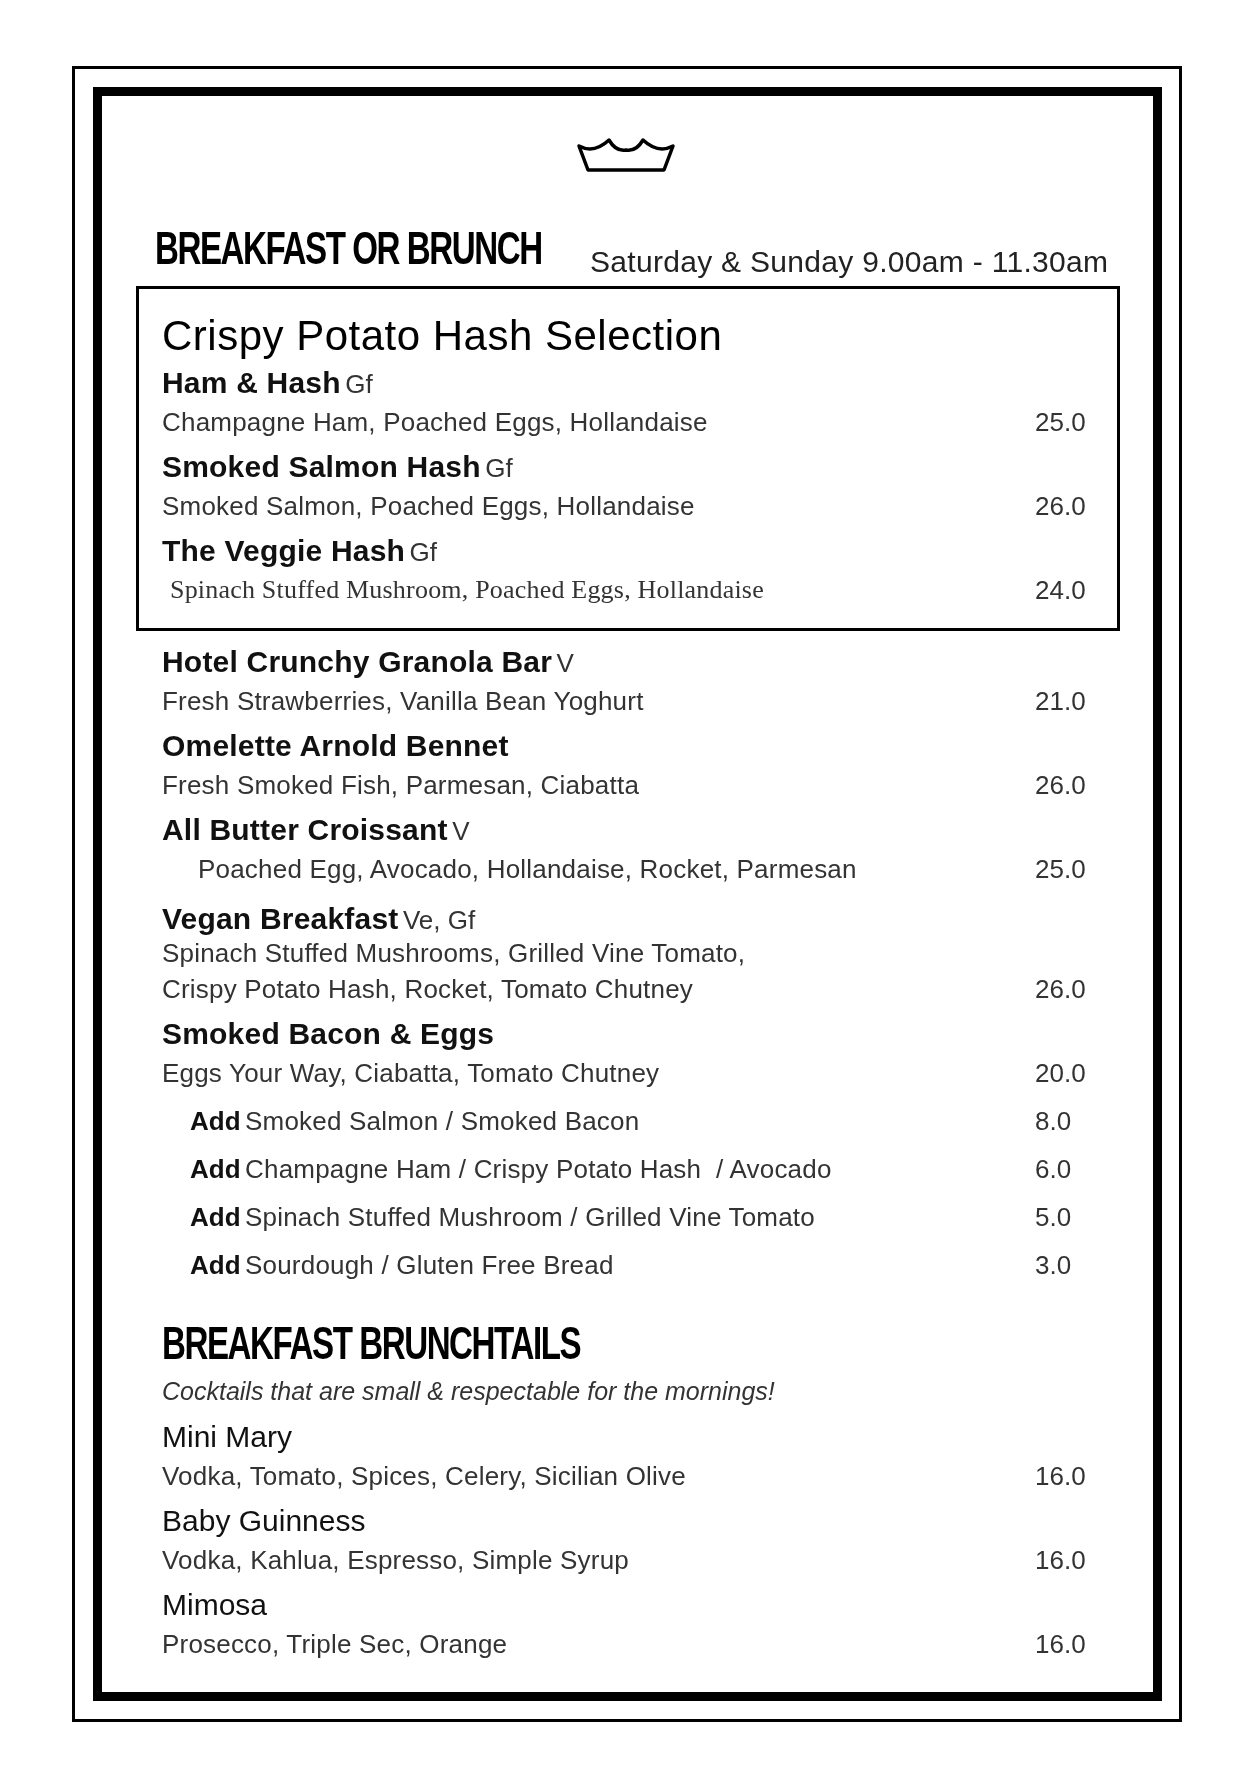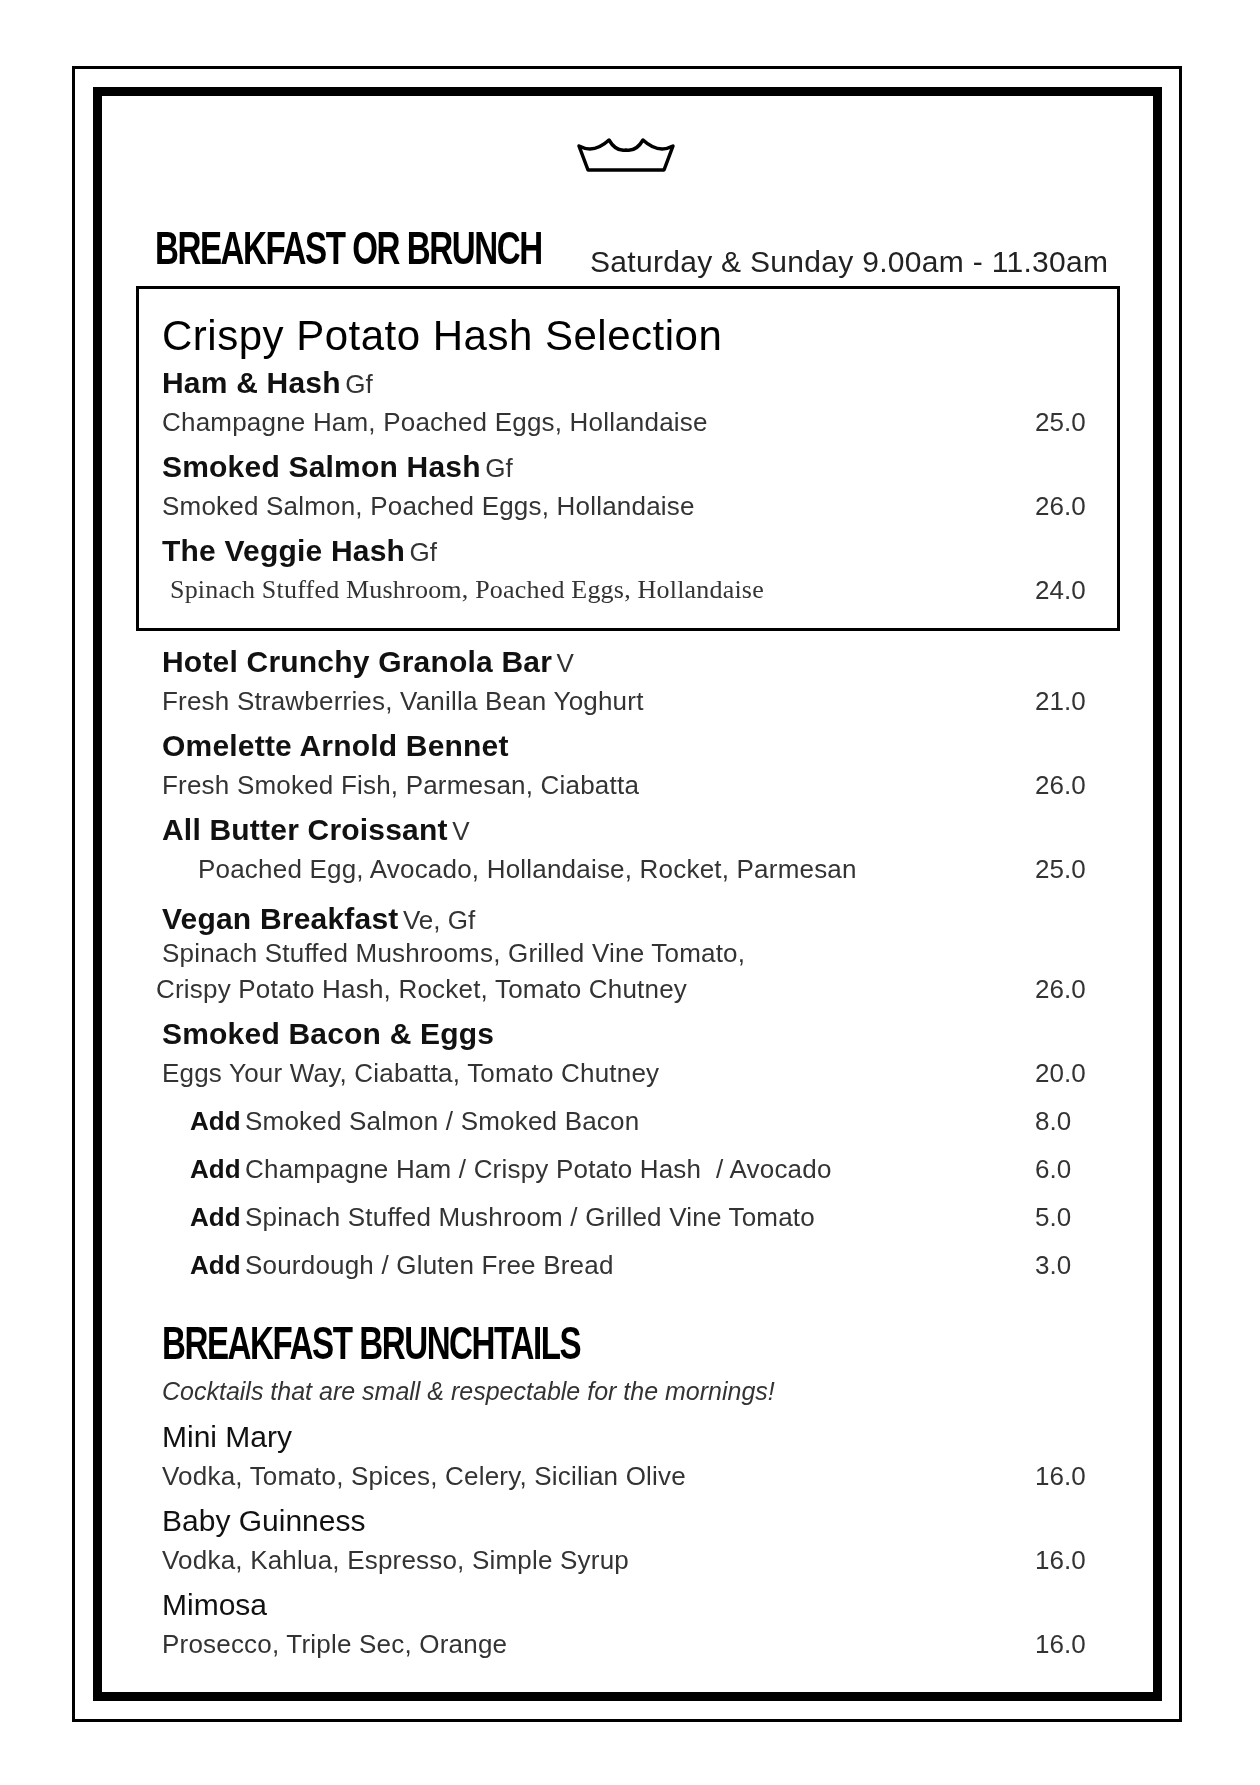--- a/index.html
+++ b/index.html
@@ -81,21 +81,21 @@
   <span class="item-tag">V</span>
 </div>
 <div class="abs item-desc" style="left:156px; top:854px;margin-left:42px;">Poached Egg, Avocado, Hollandaise, Rocket, Parmesan</div>
 <div class="abs price" style="left:1035px; top:854px;">25.0</div>
 
 <div class="abs" style="left:162px; top:902px;text-align:center;">
   <span class="item-name">Vegan Breakfast</span>
   <span class="item-tag">Ve, Gf</span>
 </div>
 <div class="abs item-desc" style="left:162px; top:938px;">Spinach Stuffed Mushrooms, Grilled Vine Tomato,</div>
-<div class="abs item-desc" style="left:156px; top:974px;">Crispy Potato Hash, Rocket, Tomato Chutney</div>
+<div class="abs item-desc" style="left:162px; top:974px;">Crispy Potato Hash, Rocket, Tomato Chutney</div>
 <div class="abs price" style="left:1035px; top:974px;">26.0</div>
 
 <div class="abs" style="left:162px; top:1017px;">
   <span class="item-name">Smoked Bacon &amp; Eggs</span>
 </div>
 <div class="abs item-desc" style="left:162px; top:1058px;">Eggs Your Way, Ciabatta, Tomato Chutney</div>
 <div class="abs price" style="left:1035px; top:1058px;">20.0</div>
 
 <div class="abs" style="left:162px; top:1106px;">
   <span class="add-bold">Add</span>

